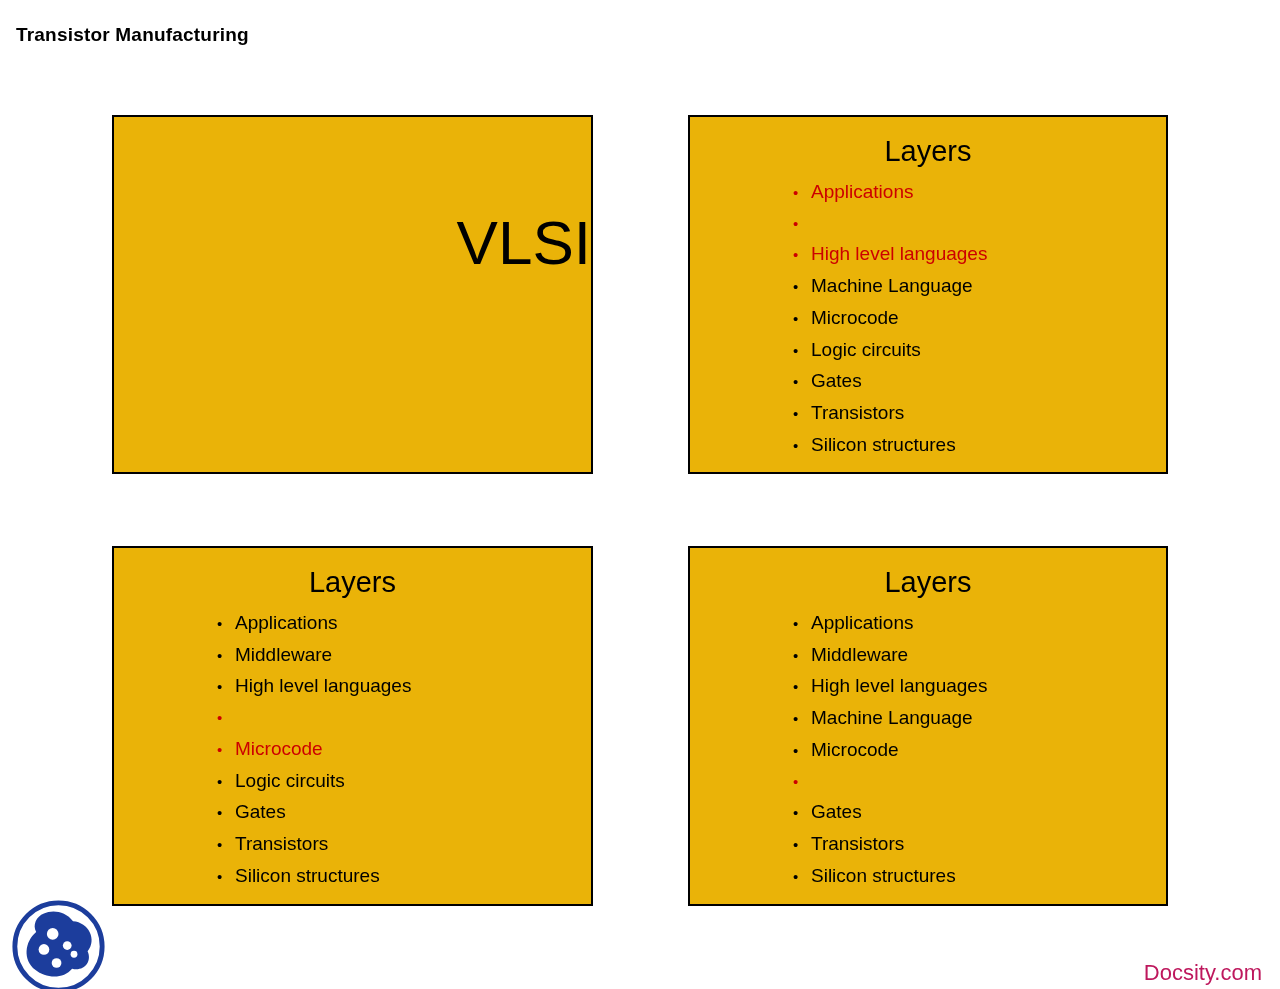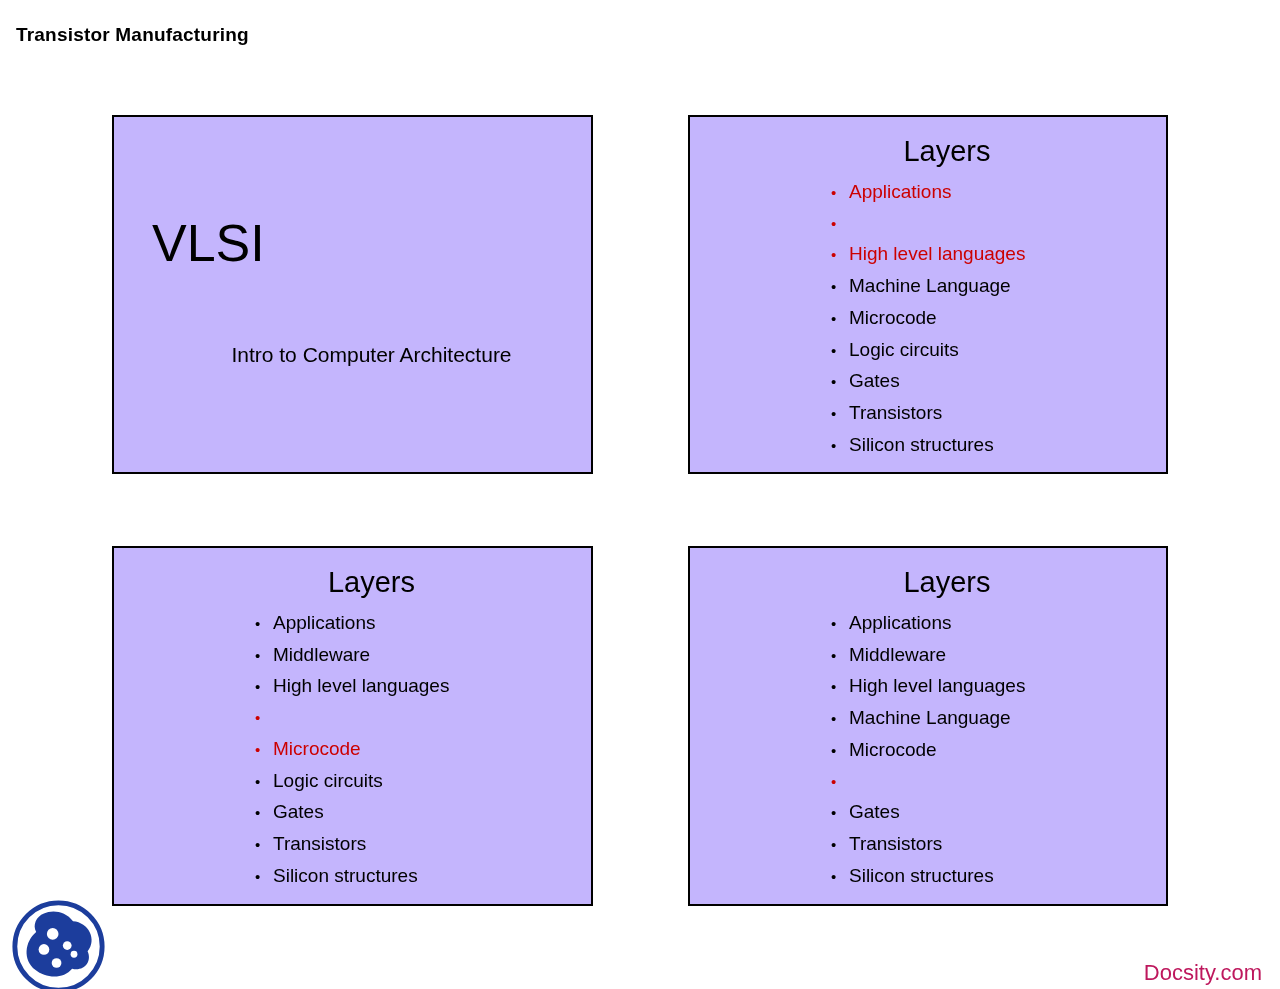--- a/index.html
+++ b/index.html
@@ -12,34 +12,33 @@
     overflow:hidden;
     margin-top:16px;
   }
   .doc-title{
     position:absolute;left:16px;top:8px;
     font-size:19px;font-weight:700;color:#000;
     letter-spacing:0.2px;
   }
   .slide{
     position:absolute;
-    background:#c4b5fd;
+    background:#eab308;
     border:2px solid #000000;
     box-sizing:border-box;
-    padding-left:38px;
   }
   #slide-1{left:112px;top:99px;width:481px;height:359px;}
   #slide-2{left:688px;top:99px;width:480px;height:359px;}
   #slide-3{left:112px;top:530px;width:481px;height:360px;}
   #slide-4{left:688px;top:530px;width:480px;height:360px;}
 
   .slide h1{
     margin:95px 0 0 0;
-    font-size:52px;line-height:62px;
-    font-weight:400;text-align:left;color:#000;
+    font-size:62px;line-height:62px;
+    font-weight:400;text-align:right;color:#000;
   }
   .slide .subtitle{
     display:block;margin-top:70px;
     font-size:21px;line-height:22px;
     text-align:center;color:#000;font-weight:400;
   }
   .slide h2{
     margin:14px 0 0 0;
     font-size:29px;line-height:40px;
     font-weight:400;text-align:center;color:#000;
@@ -72,21 +71,20 @@
 </style>
 </head>
 <body>
 
 <div id="page">
 
   <div class="doc-title">Transistor Manufacturing</div>
 
   <div class="slide" id="slide-1">
     <h1>VLSI</h1>
-    <span class="subtitle">Intro to Computer Architecture</span>
   </div>
 
   <div class="slide" id="slide-2">
     <h2>Layers</h2>
     <ul class="bullets">
         <li class="highlight">
           <span class="dot">•</span>
           <span>Applications</span>
         </li>
         <li class="highlight">

